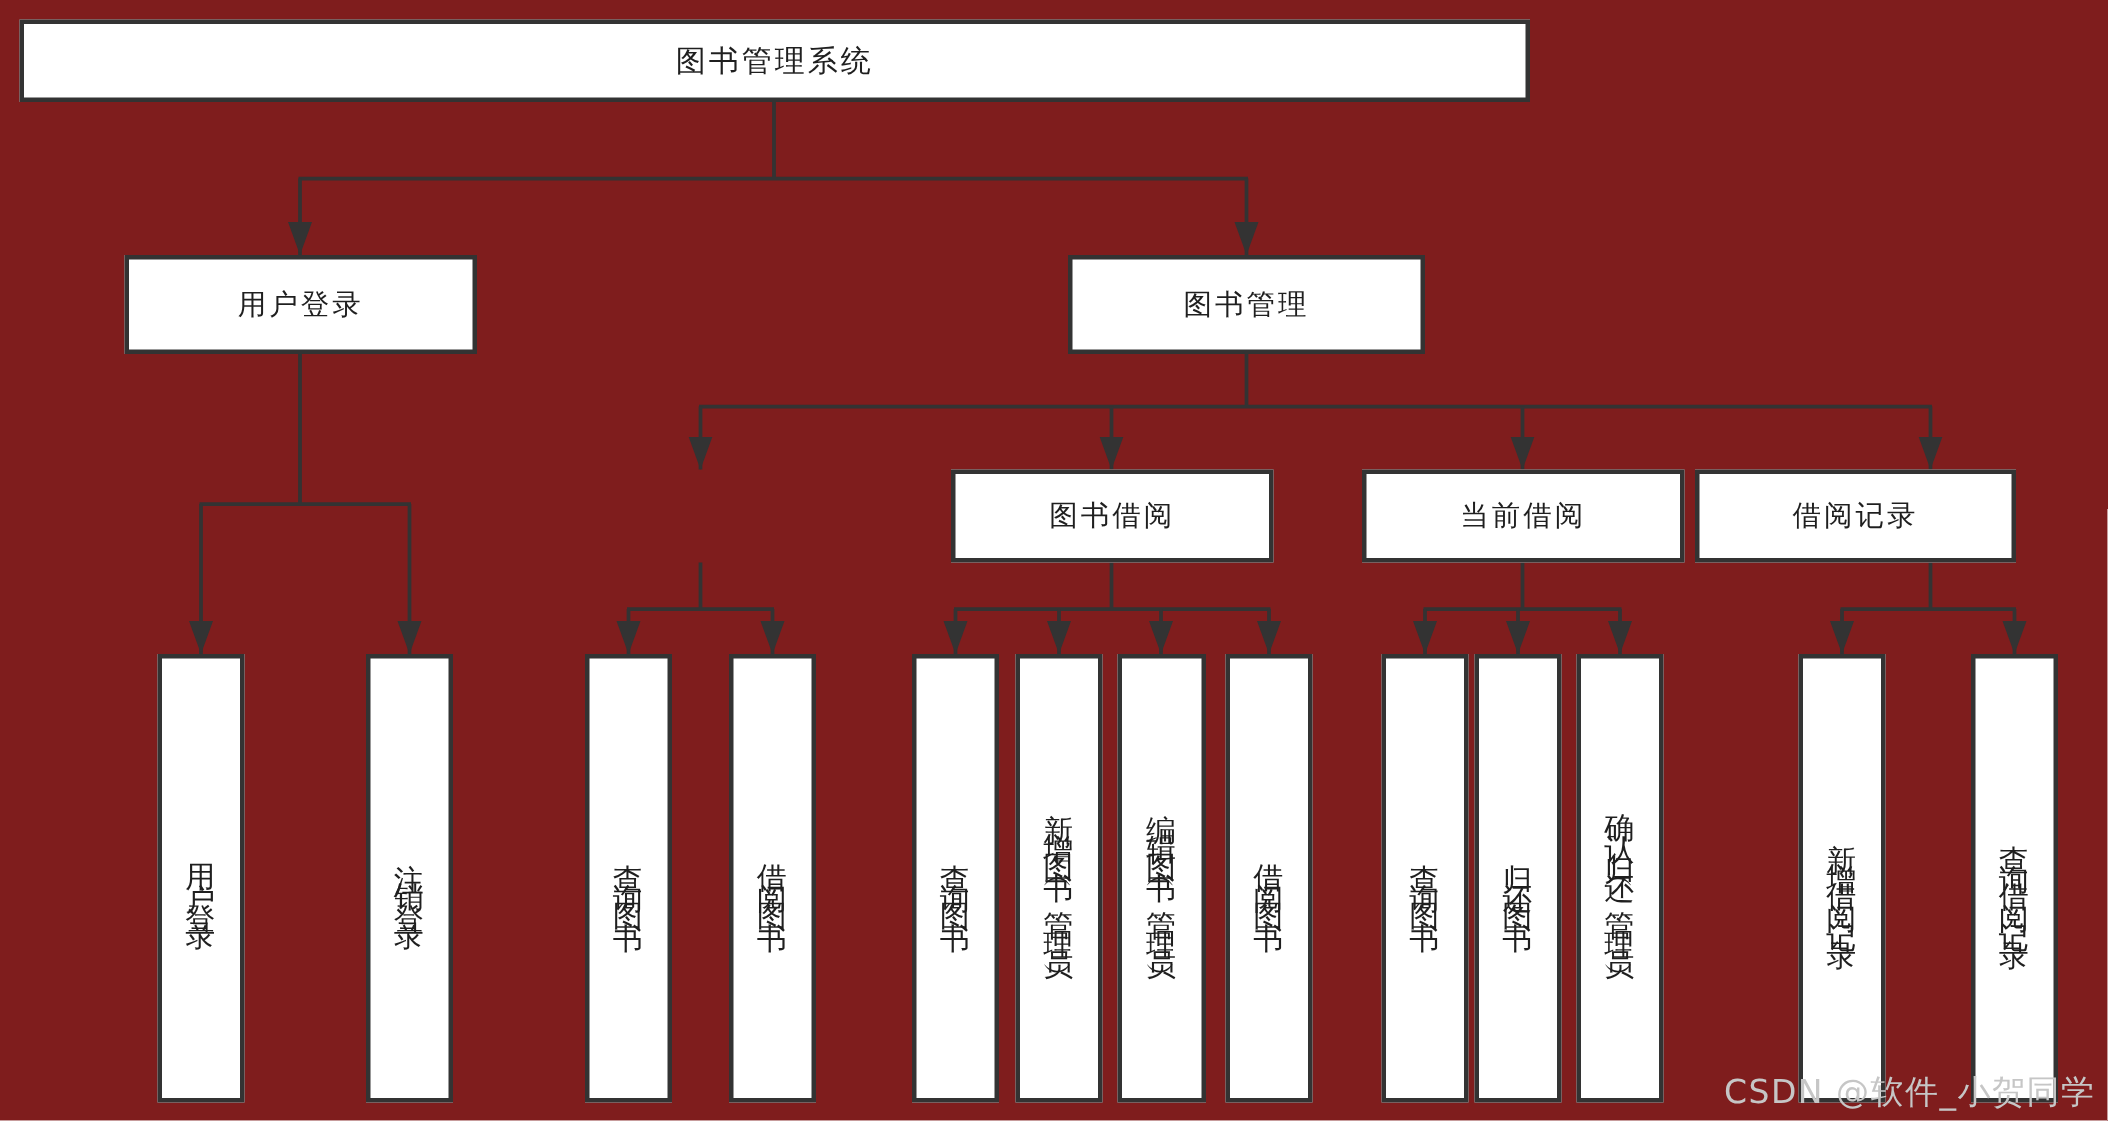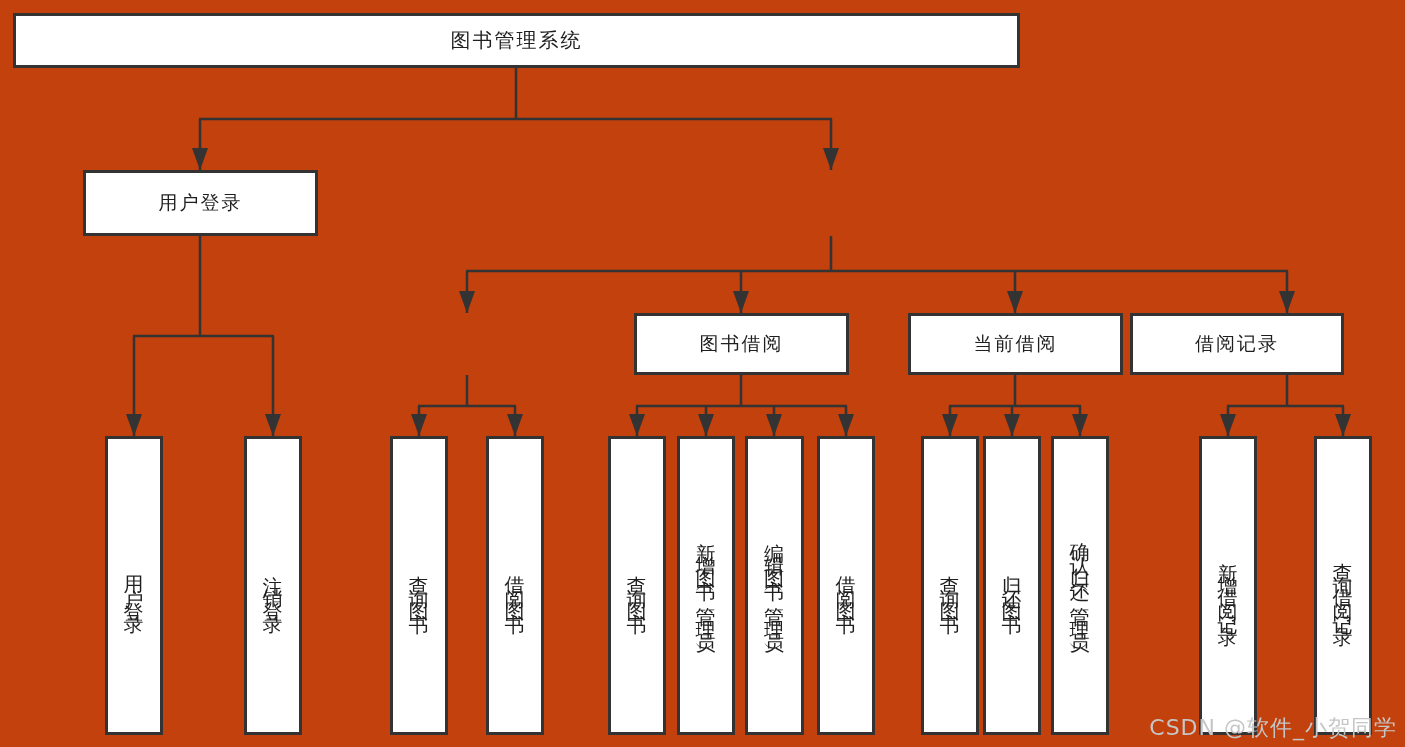--- a/index.html
+++ b/index.html
@@ -1,19 +1,19 @@
 <!DOCTYPE html>
 <html><head>
 <meta charset="utf-8">
 <style>
   html,body{margin:0;padding:0;background:#ffffff;}
   #canvas{
     position:relative;
     width:1405px;height:747px;
-    background:#c2410c;
+    background:#7f1d1d;
     overflow:hidden;
     font-family:"DejaVu Sans","Liberation Sans",sans-serif;
   }
   #connectors{position:absolute;left:0;top:0;z-index:0;}
   .node{
     position:absolute;
     box-sizing:border-box;
     border:3px solid #333333;
     background:#ffffff;
     color:#1f1f1f;
@@ -94,20 +94,23 @@
     </g>
   </svg>
 
   <div class="node h title" style="left:13px;top:13px;width:1007px;height:55px">
     <span>图书管理系统</span>
   </div>
 
   <div class="node h" style="left:83px;top:170px;width:235px;height:66px">
     <span>用户登录</span>
   </div>
+  <div class="node h" style="left:712px;top:170px;width:238px;height:66px">
+    <span>图书管理</span>
+  </div>
 
   <div class="node h" style="left:908px;top:313px;width:215px;height:62px">
     <span>当前借阅</span>
   </div>
   <div class="node h" style="left:634px;top:313px;width:215px;height:62px">
     <span>图书借阅</span>
   </div>
   <div class="node h" style="left:1130px;top:313px;width:214px;height:62px">
     <span>借阅记录</span>
   </div>

